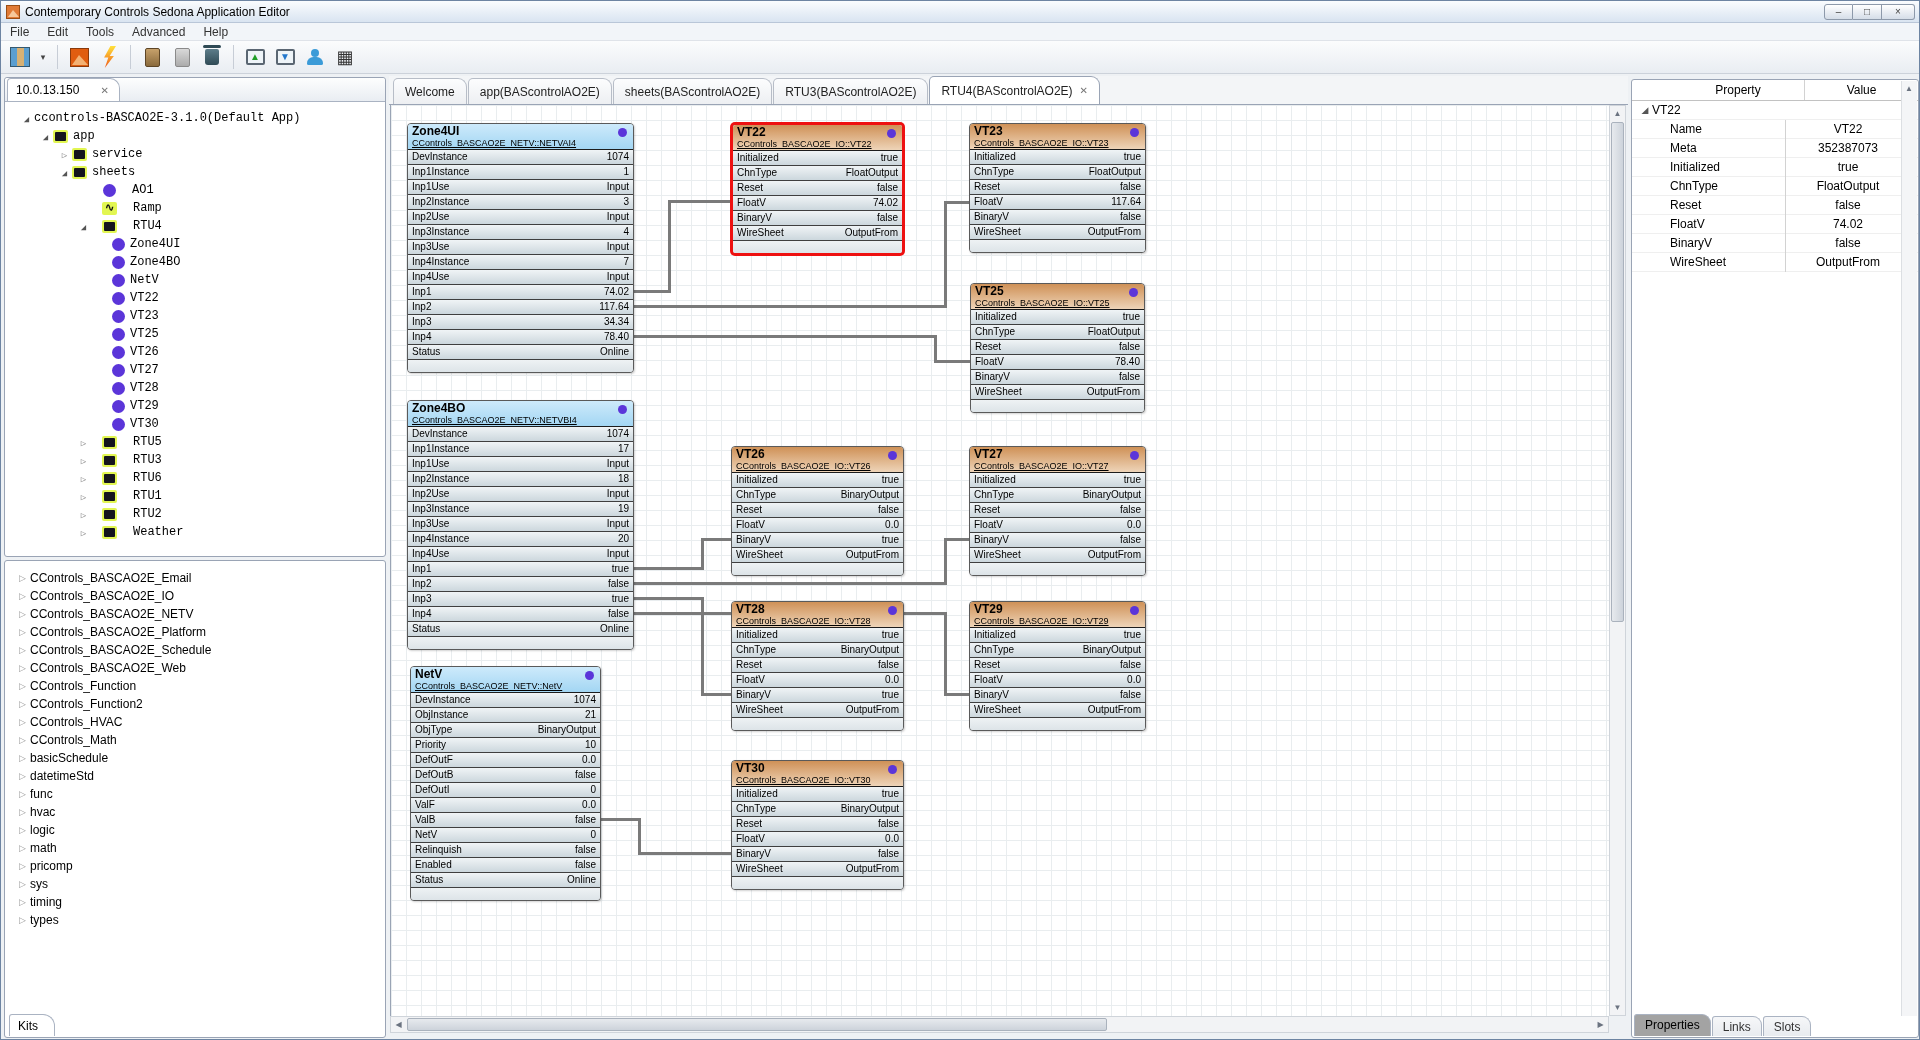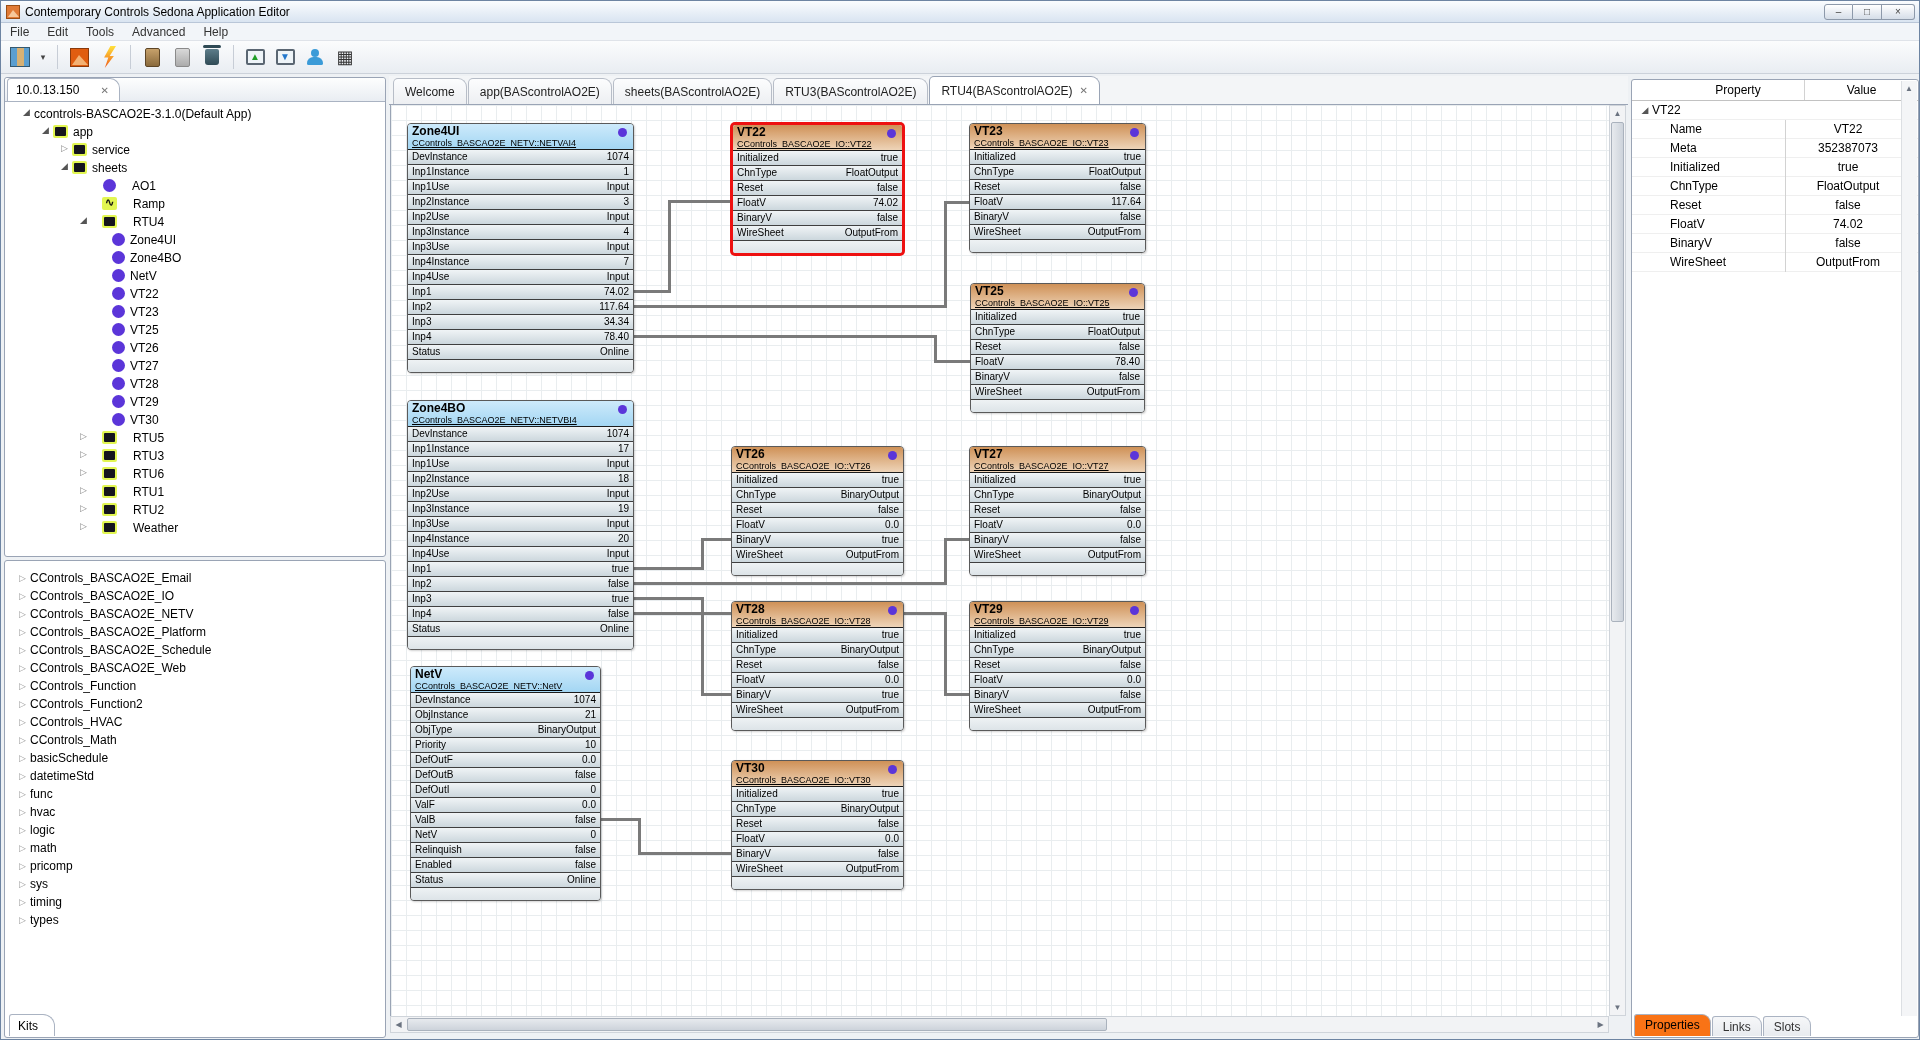--- a/index.html
+++ b/index.html
@@ -57,21 +57,21 @@
   
   .panel { position:absolute; background:#fff; border:1px solid #9aa4b5; border-radius:3px; }
   #nav-panel  { left:3px;  top:76px;  width:382px; height:480px; }
   #kits-panel { left:3px;  top:559px; width:382px; height:478px; }
   .view-tabbar { height:24px; background:linear-gradient(#fdfefe,#e9edf2); border-bottom:1px solid #aab3c2;
     border-radius:3px 3px 0 0; display:flex; align-items:flex-end; padding-left:2px; }
   .view-tab { height:23px; background:#fff; border:1px solid #aab3c2; border-bottom:none;
     border-radius:4px 10px 0 0; padding:0 10px 0 8px; font-size:12px; display:flex; align-items:center; gap:21px; }
   .closex { font-size:10px; color:#777; }
   .tree { padding:5px 2px; font-size:12px; }
-  .titem { height:18px; display:flex; align-items:flex-start; white-space:nowrap; }
+  .titem { height:18px; display:flex; align-items:flex-end; white-space:nowrap;font-family:Liberation Mono, monospace; }
   .titem[data-level="0"] { padding-left:12px; }
   .titem[data-level="1"] { padding-left:31px; }
   .titem[data-level="2"] { padding-left:50px; }
   .titem[data-level="3"] { padding-left:69px;gap:11px; }
   .titem[data-level="4"] { padding-left:89px; }
   .texp { width:15px; font-size:9px; color:#555; text-align:center; flex:none; }
   .titem[data-exp="open"]   .texp::before { content:"◢"; }
   .titem[data-exp="closed"] .texp::before { content:"▷"; color:#888; }
   .tico2 { width:15px; height:13px; margin-right:5px; flex:none; position:relative; }
   .titem[data-icon="folder"] .tico2 { background:var(--kit-icon-yellow); border-radius:2px; }
@@ -123,21 +123,21 @@
   .phead div { line-height:20px; text-align:center; }
   .pcol-a { width:146px; border-right:1px solid #d2d2d2; }
   .pcol-b { width:124px; }
   .prow { display:flex; height:19px; border-bottom:1px solid #efefef; font-size:12px; align-items:center;padding-left:8px; }
   .prow .pcol-a { padding-left:30px; text-align:left; height:19px; line-height:18px; }
   .prow .pcol-b { text-align:center; line-height:18px; }
   .pgroup { display:flex; height:19px; font-size:12px; align-items:center; border-bottom:1px solid #efefef; }
   .pgroup .texp { width:14px; margin-left:6px; }
   .props-tabs { position:absolute; left:2px; bottom:1px; display:flex; align-items:flex-end; height:22px; font-size:12px; }
   .ptab { padding:0 10px; height:22px; line-height:21px; border:1px solid #aab3c2; border-bottom:none;
-    border-radius:3px 9px 0 0; background:#f97316; margin-right:1px; }
+    border-radius:3px 9px 0 0; background:#a3a3a3; margin-right:1px; }
   .ptab[data-active="false"] { background:linear-gradient(#f6f7f9,#e8ebef); height:20px; color:#333; }
   .pscroll { position:absolute; right:1px; top:1px; width:16px; height:935px; background:#f4f5f7; border-left:1px solid #dcdfe3; }
 </style>
 </head>
 <body>
 
 <div class="titlebar">
   <span class="app-ico"></span>
   <span>Contemporary Controls Sedona Application Editor</span>
   <div class="winbtns">

